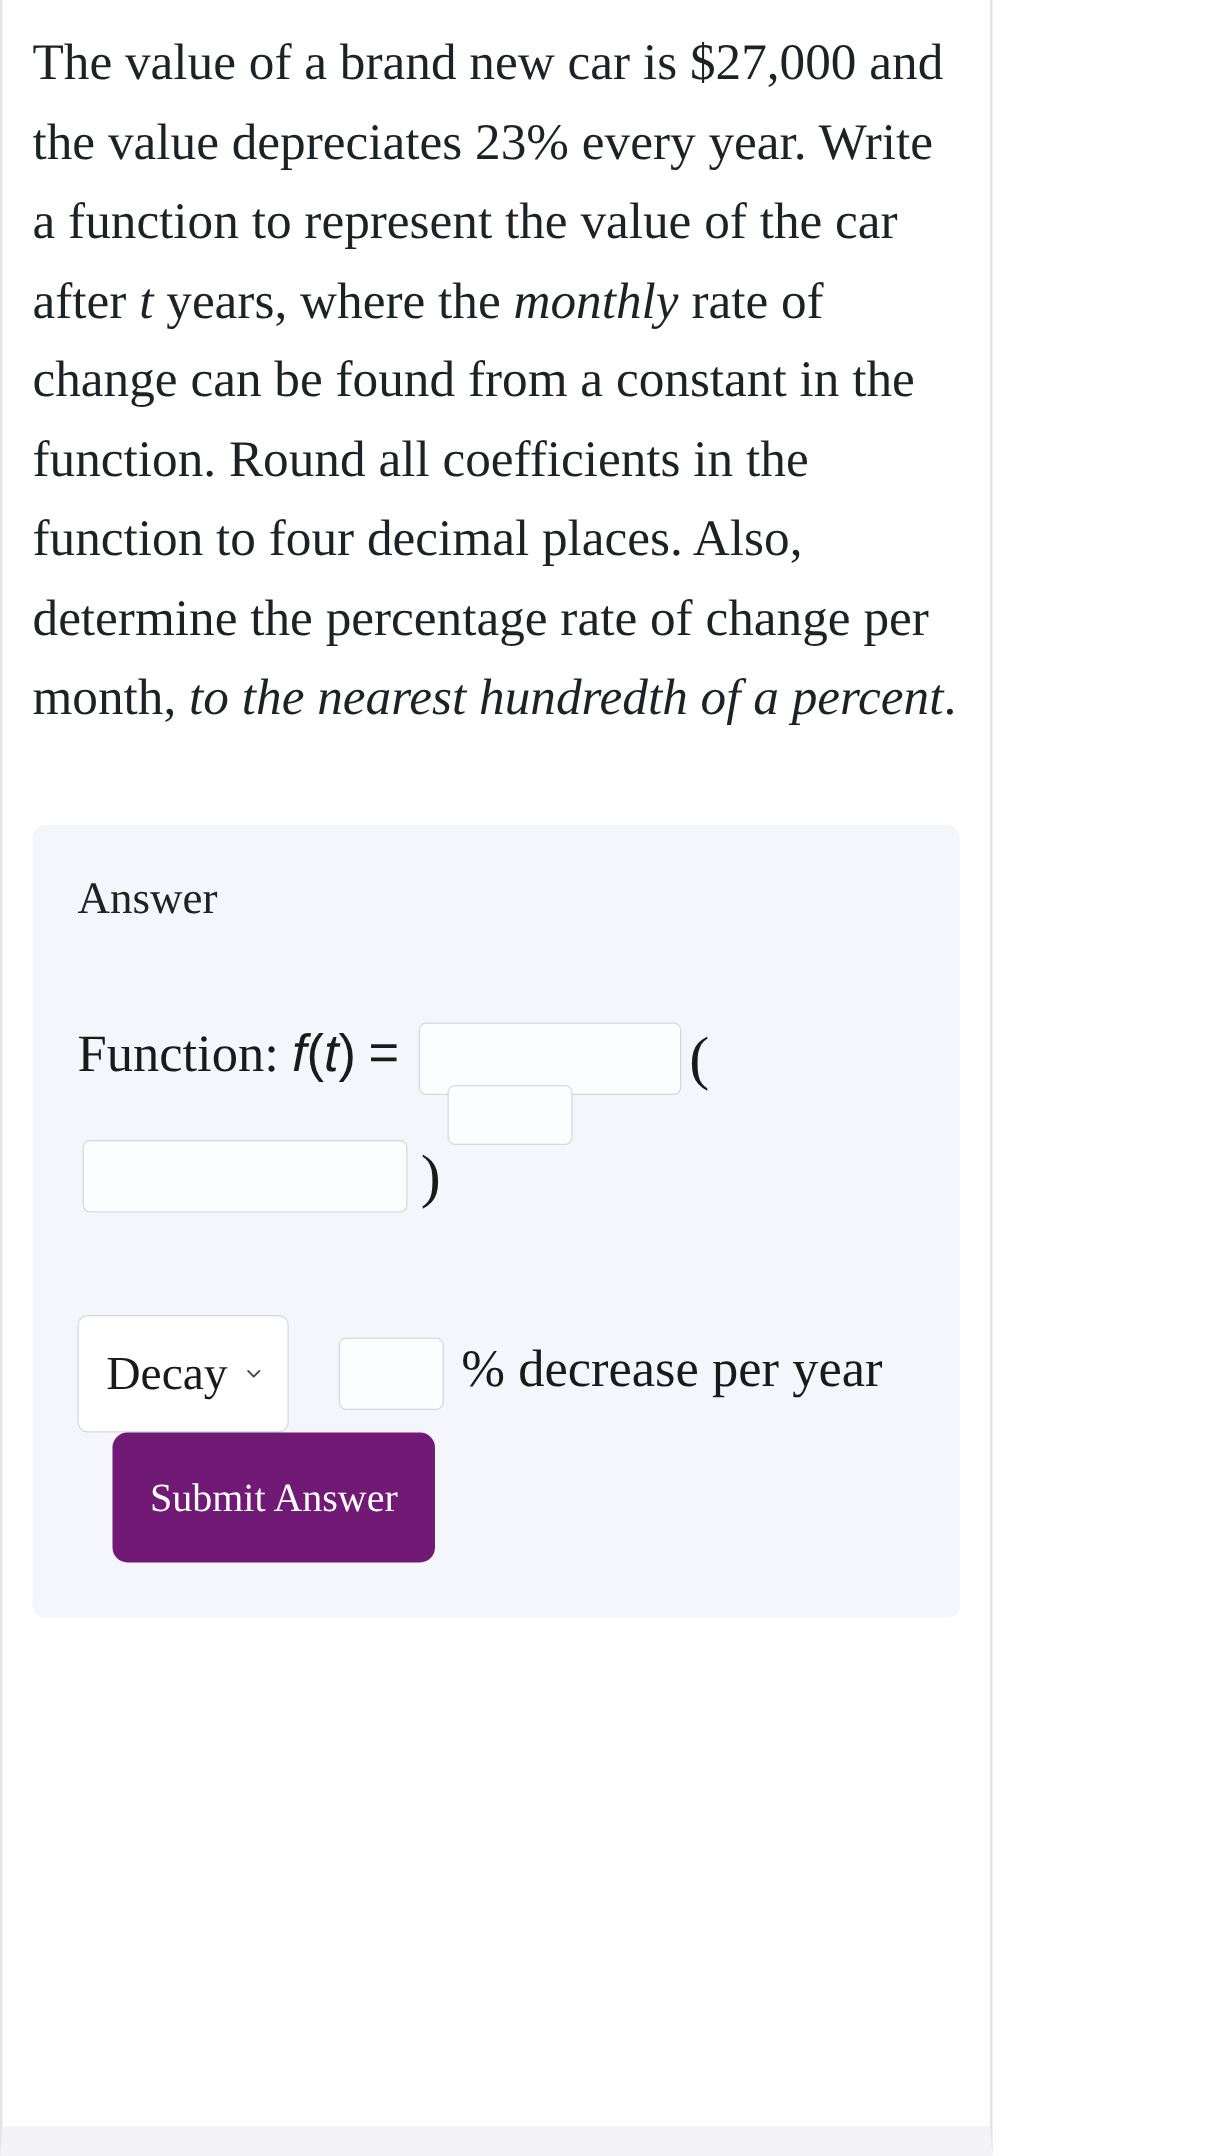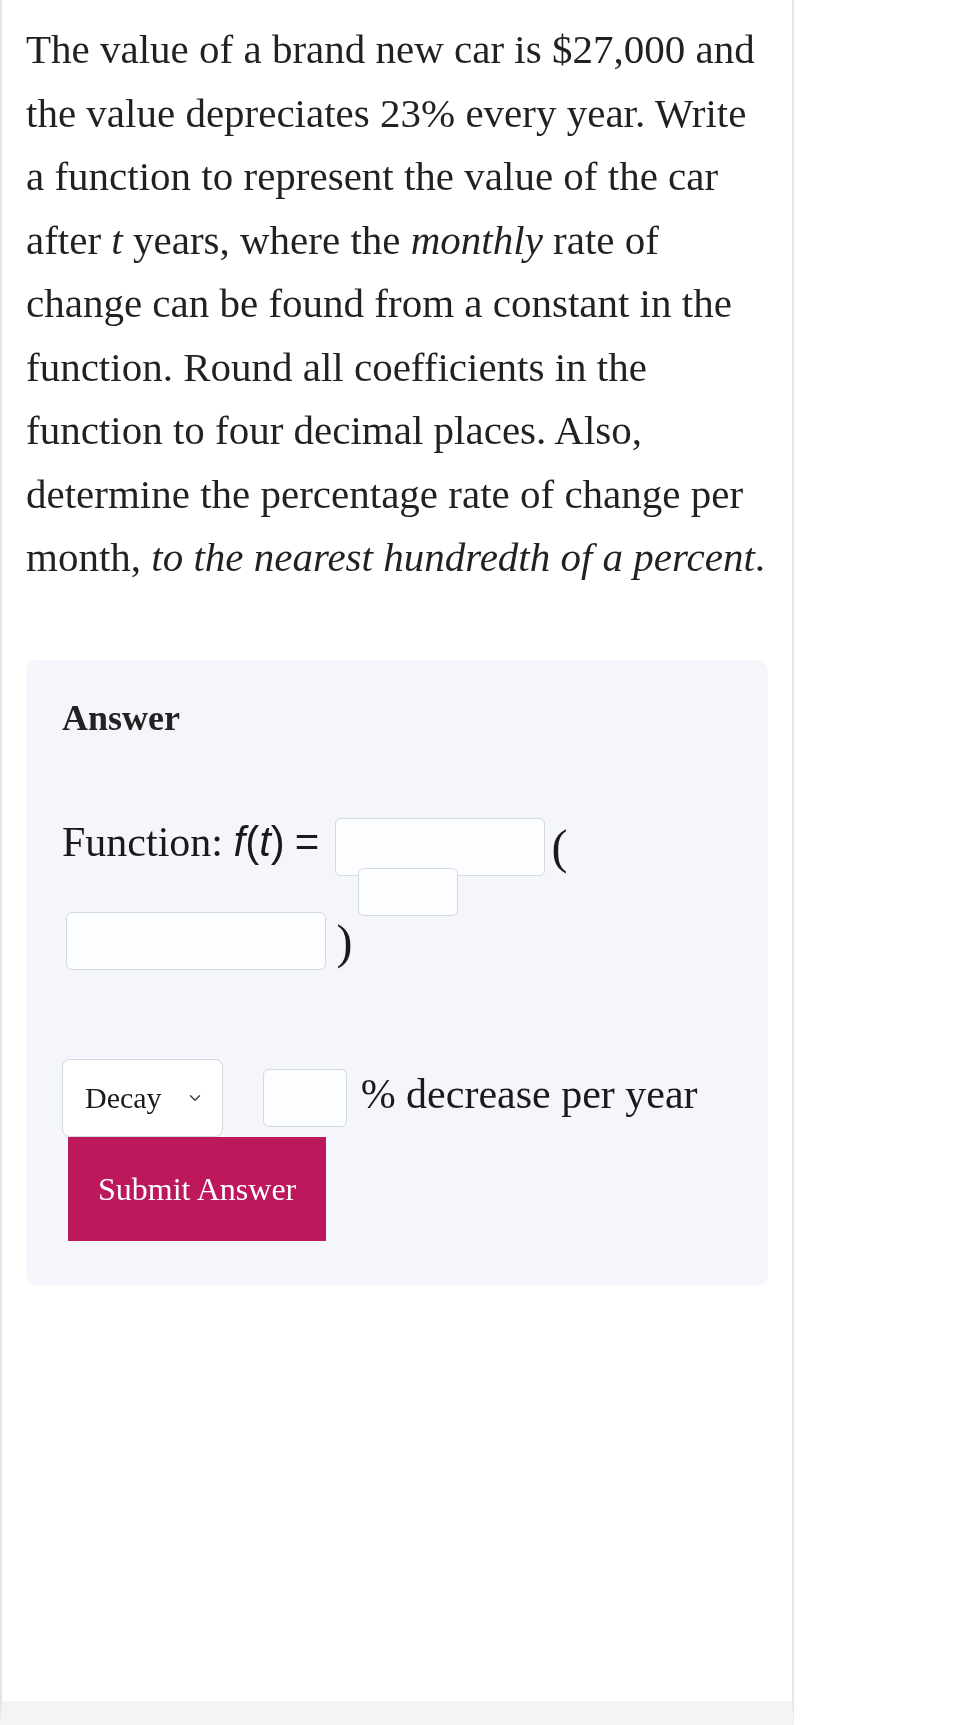--- a/index.html
+++ b/index.html
@@ -31,21 +31,21 @@
   .stem .dollar { font-family: 'Times New Roman', serif; }
 
   .answer-panel {
     margin-top: 70px;
     background: #f4f6fb;
     border-radius: 10px;
     padding: 40px 36px 44px 36px;
   }
   .answer-title {
     font-size: 36px;
-    font-weight: 700;
+    font-weight: 400;
     color: #222;
     line-height: 1;
   }
   .attempt {
     margin-top: 22px;
     font-size: 30px;
     color: #7a7f87;
   }
 
   .function-row {
@@ -93,50 +93,50 @@
     line-height: 2.0;
     color: #1a1a1a;
   }
   .select-wrap {
     display: inline-flex;
     align-items: center;
     border: 1px solid #d4d8df;
     background: #ffffff;
     border-radius: 8px;
     padding: 8px 18px 8px 22px;
-    font-size: 30px;
+    font-size: 38px;
     vertical-align: middle;
-    gap: 24px;
+    gap: 12px;
     margin-right: 40px;
   }
   .chevron {
     display: inline-block;
     width: 18px;
     height: 18px;
   }
   .chevron svg { display: block; }
   .small-blank {
     display: inline-block;
     border: 1px solid #d4d8df;
     background: #fcfdfe;
     border-radius: 6px;
     width: 84px;
     height: 58px;
     vertical-align: middle;
     margin-right: 14px;
   }
   .submit-btn {
     display: inline-block;
-    background: #be185d;
+    background: #701a75;
     color: #ffffff;
     font-size: 32px;
     padding: 20px 30px;
-    border-radius: 0;
+    border-radius: 12px;
     vertical-align: middle;
-    margin-left: 6px;
+    margin-left: 28px;
     font-family: Georgia, serif;
   }
 </style>
 </head>
 <body>
 
 <div class="page">
 
   <div class="stem">
     <span>The value of a brand new car is </span><span class="dollar">$27,000</span><span> and the value depreciates 23% every year. Write a function to represent the value of the car after </span><span class="mvar">t</span><span> years, where the </span><span class="em">monthly</span><span> rate of change can be found from a constant in the function. Round all coefficients in the function to four decimal places. Also, determine the percentage rate of change per month, </span><span class="em">to the nearest hundredth of a percent</span><span>.</span>

